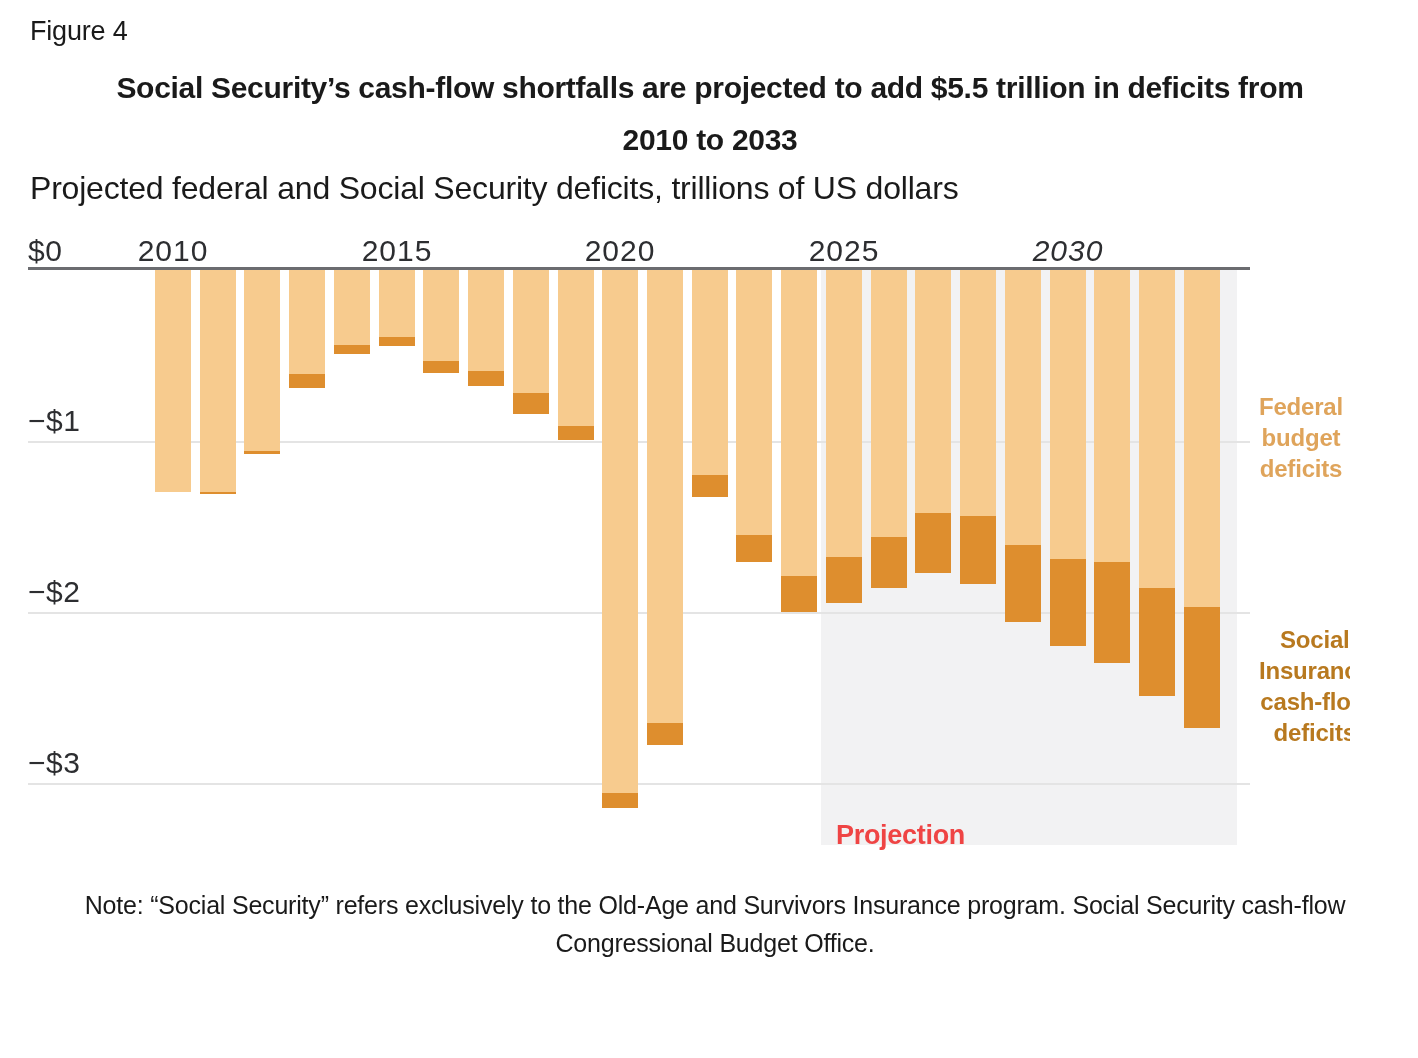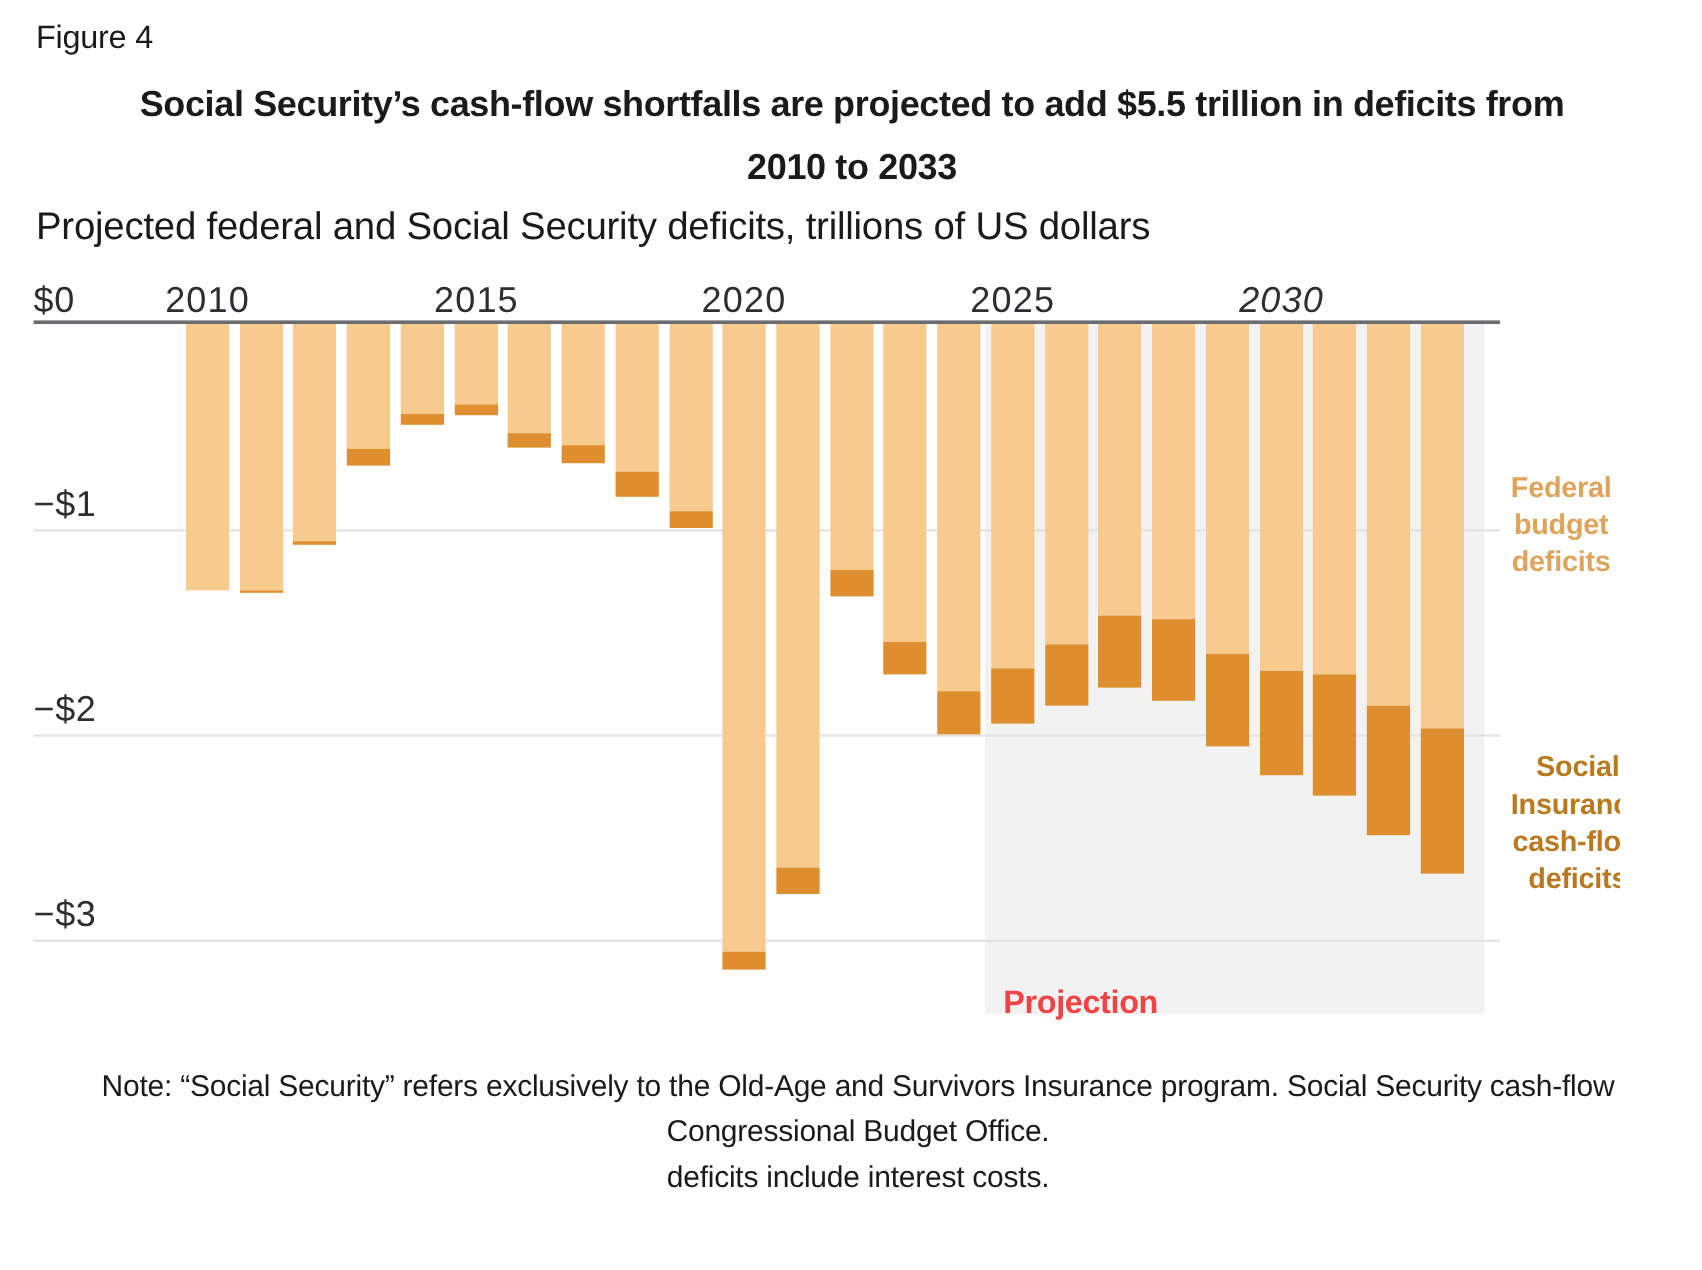--- a/index.html
+++ b/index.html
@@ -120,16 +120,15 @@
       <div class="bar-seg" style="left: 1094px; top: 342px; height: 101px; background: rgb(222, 142, 46);"></div>
       <div class="bar-seg" style="left: 1139px; top: 50px; height: 318px; background: rgb(247, 203, 142);"></div>
       <div class="bar-seg" style="left: 1139px; top: 368px; height: 108px; background: rgb(222, 142, 46);"></div>
       <div class="bar-seg" style="left: 1184px; top: 50px; height: 337px; background: rgb(247, 203, 142);"></div>
       <div class="bar-seg" style="left: 1184px; top: 387px; height: 121px; background: rgb(222, 142, 46);"></div>
     </div>
 
   <div class="footer">
     <div>Note: “Social Security” refers exclusively to the Old-Age and Survivors Insurance program. Social Security cash-flow</div>
     <div>Congressional Budget Office.</div>
-    <div>deficits include interest costs.</div>
   </div>
 
 </div>
 
 </body></html>

